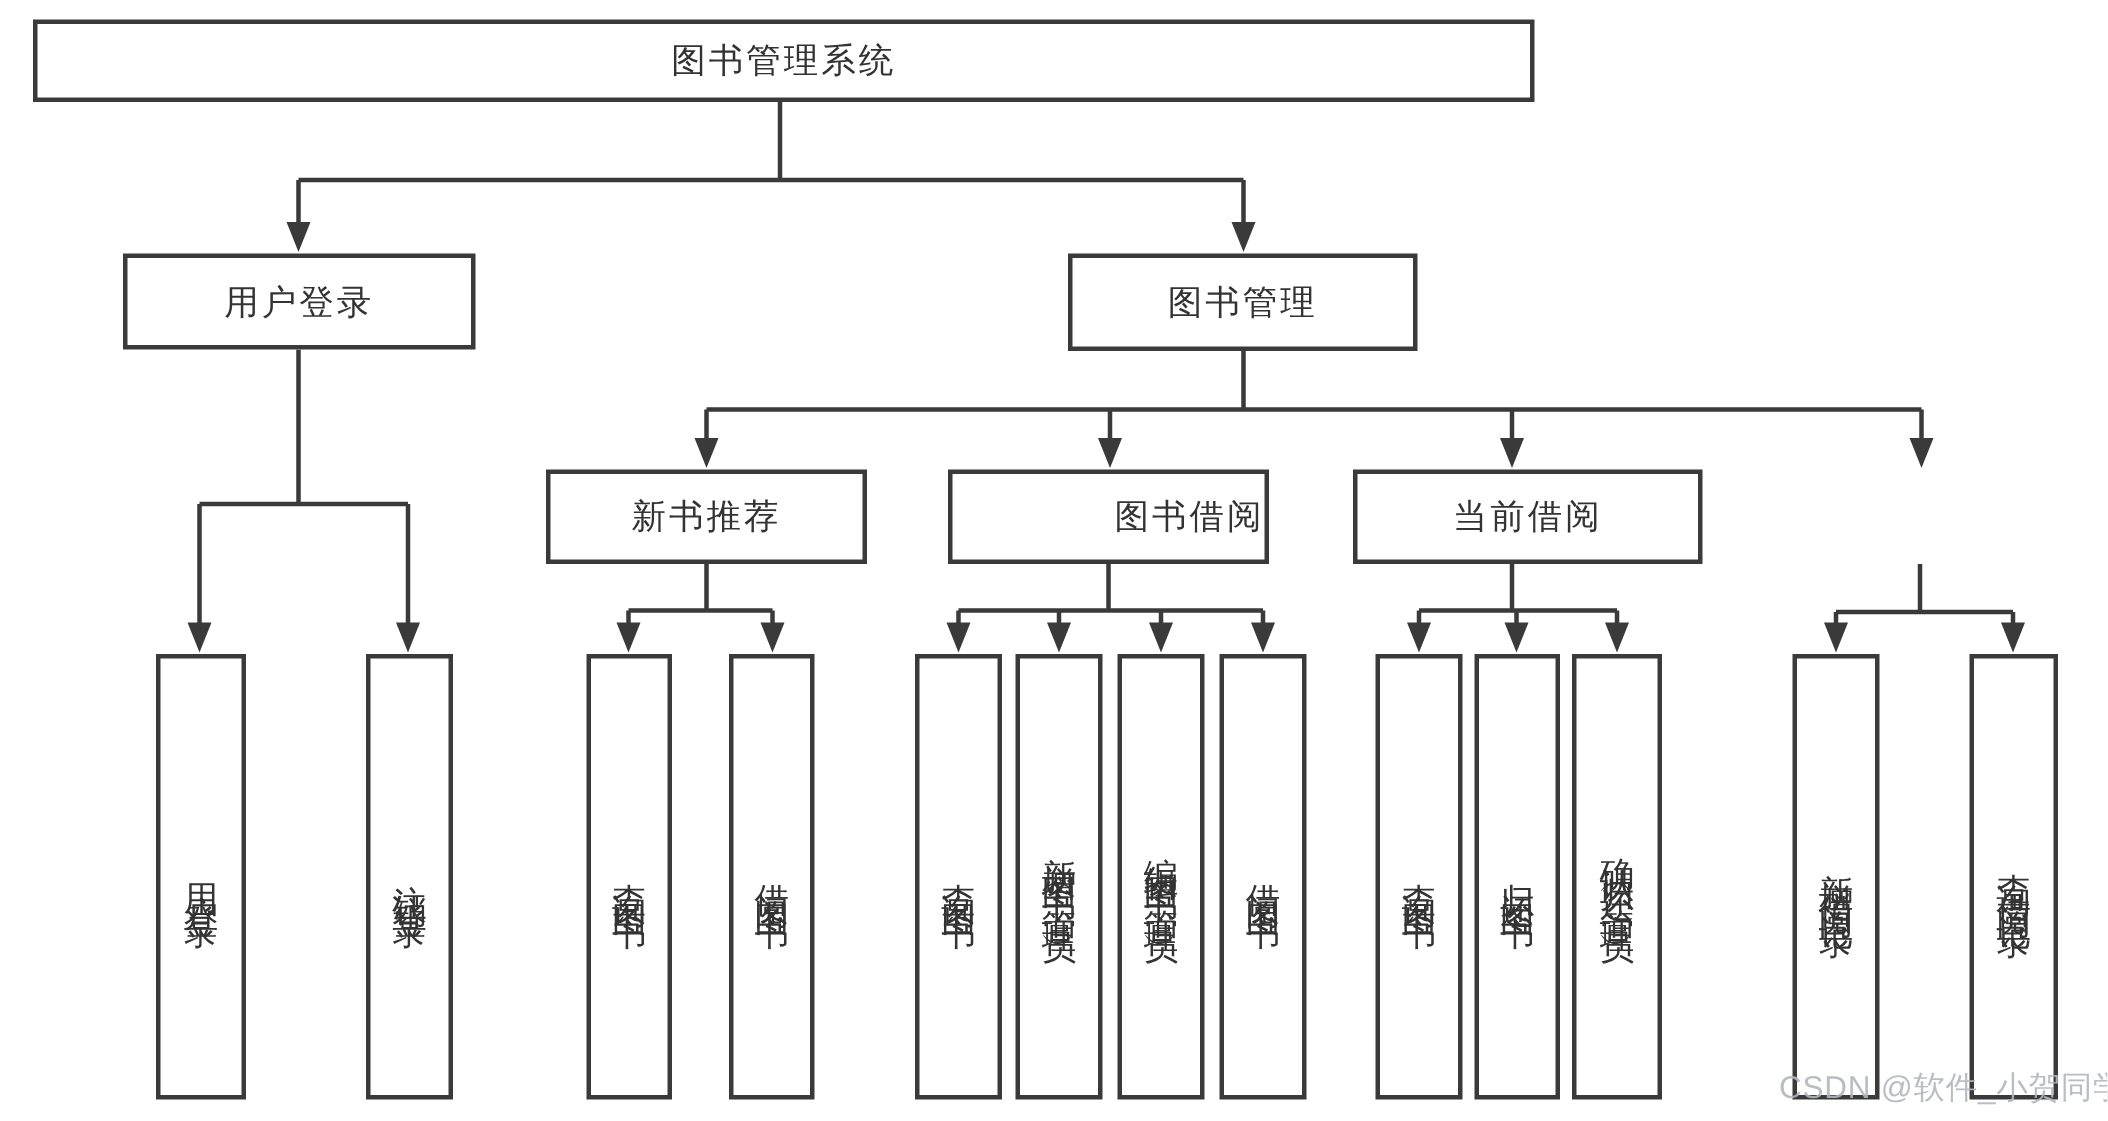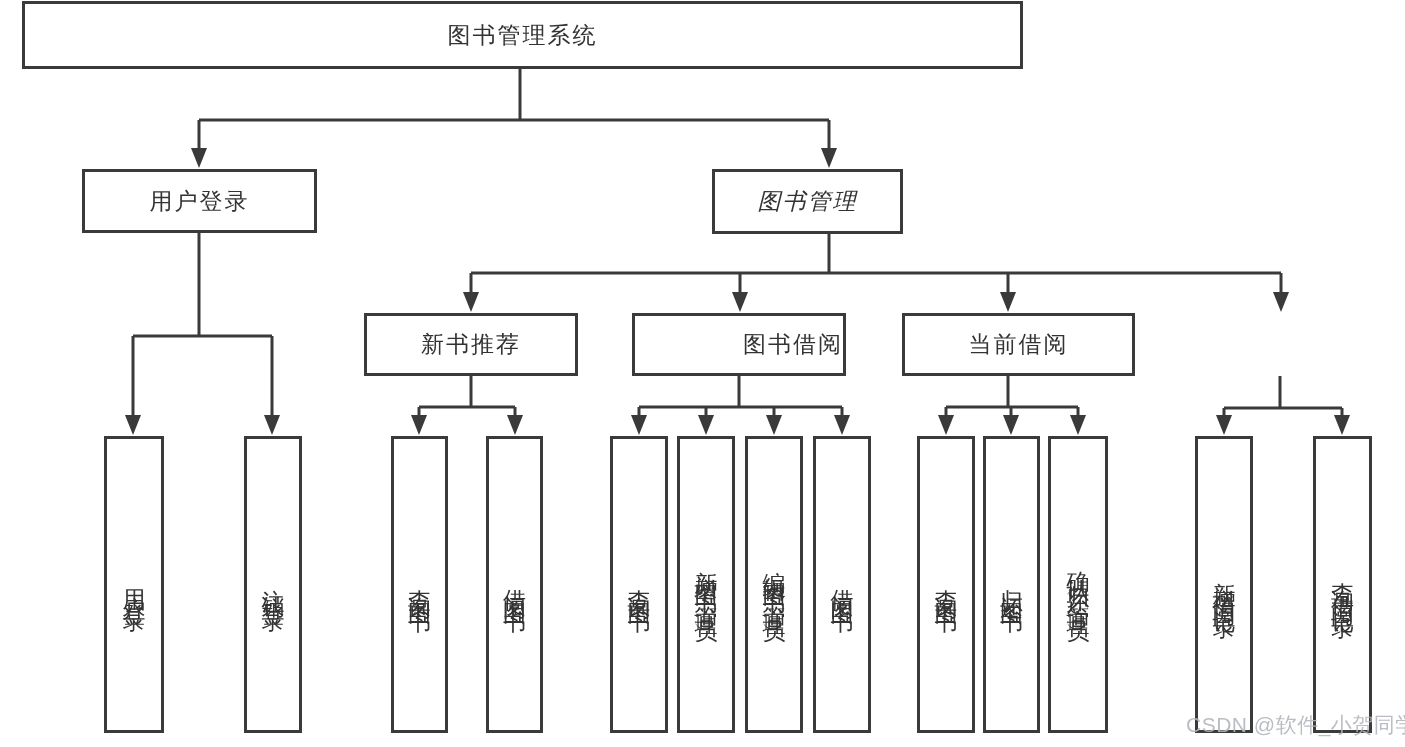--- a/index.html
+++ b/index.html
@@ -33,23 +33,23 @@
     white-space: nowrap;
   }
   .node.v span {
     writing-mode: vertical-rl;
     text-orientation: mixed;
     letter-spacing: 7px;
     line-height: 1;
     white-space: nowrap;
   }
   
-  #n-root            { left: 22px;   top: 1px;  width: 1001px; height: 68px; }
+  #n-root            { left: 22px;   top: 13px;  width: 1001px; height: 55px; }
   #n-user-login      { left: 82px;   top: 169px; width: 235px;  height: 64px; }
-  #n-book-mgmt       { left: 712px;  top: 169px; width: 191px;  height: 65px; font-style: italic; }
+  #n-book-mgmt       { left: 712px;  top: 169px; width: 233px;  height: 65px; }
   #n-new-book        { left: 364px;  top: 313px; width: 214px;  height: 63px; }
   #n-book-borrow     { left: 632px;  top: 313px; width: 214px;  height: 63px; justify-content: flex-end; }
   #n-current-borrow  { left: 902px;  top: 313px; width: 233px;  height: 63px; }
   #n-borrow-record   { left: 1172px; top: 313px; width: 215px;  height: 63px; }
   .leaf              { top: 436px;   height: 297px; }
   #n-l-user-login    { left: 104px;  width: 60px; }
   #n-l-logout        { left: 244px;  width: 58px; }
   #n-nb-query        { left: 391px;  width: 57px; }
   #n-nb-borrow       { left: 486px;  width: 57px; }
   #n-bb-query        { left: 610px;  width: 58px; }

